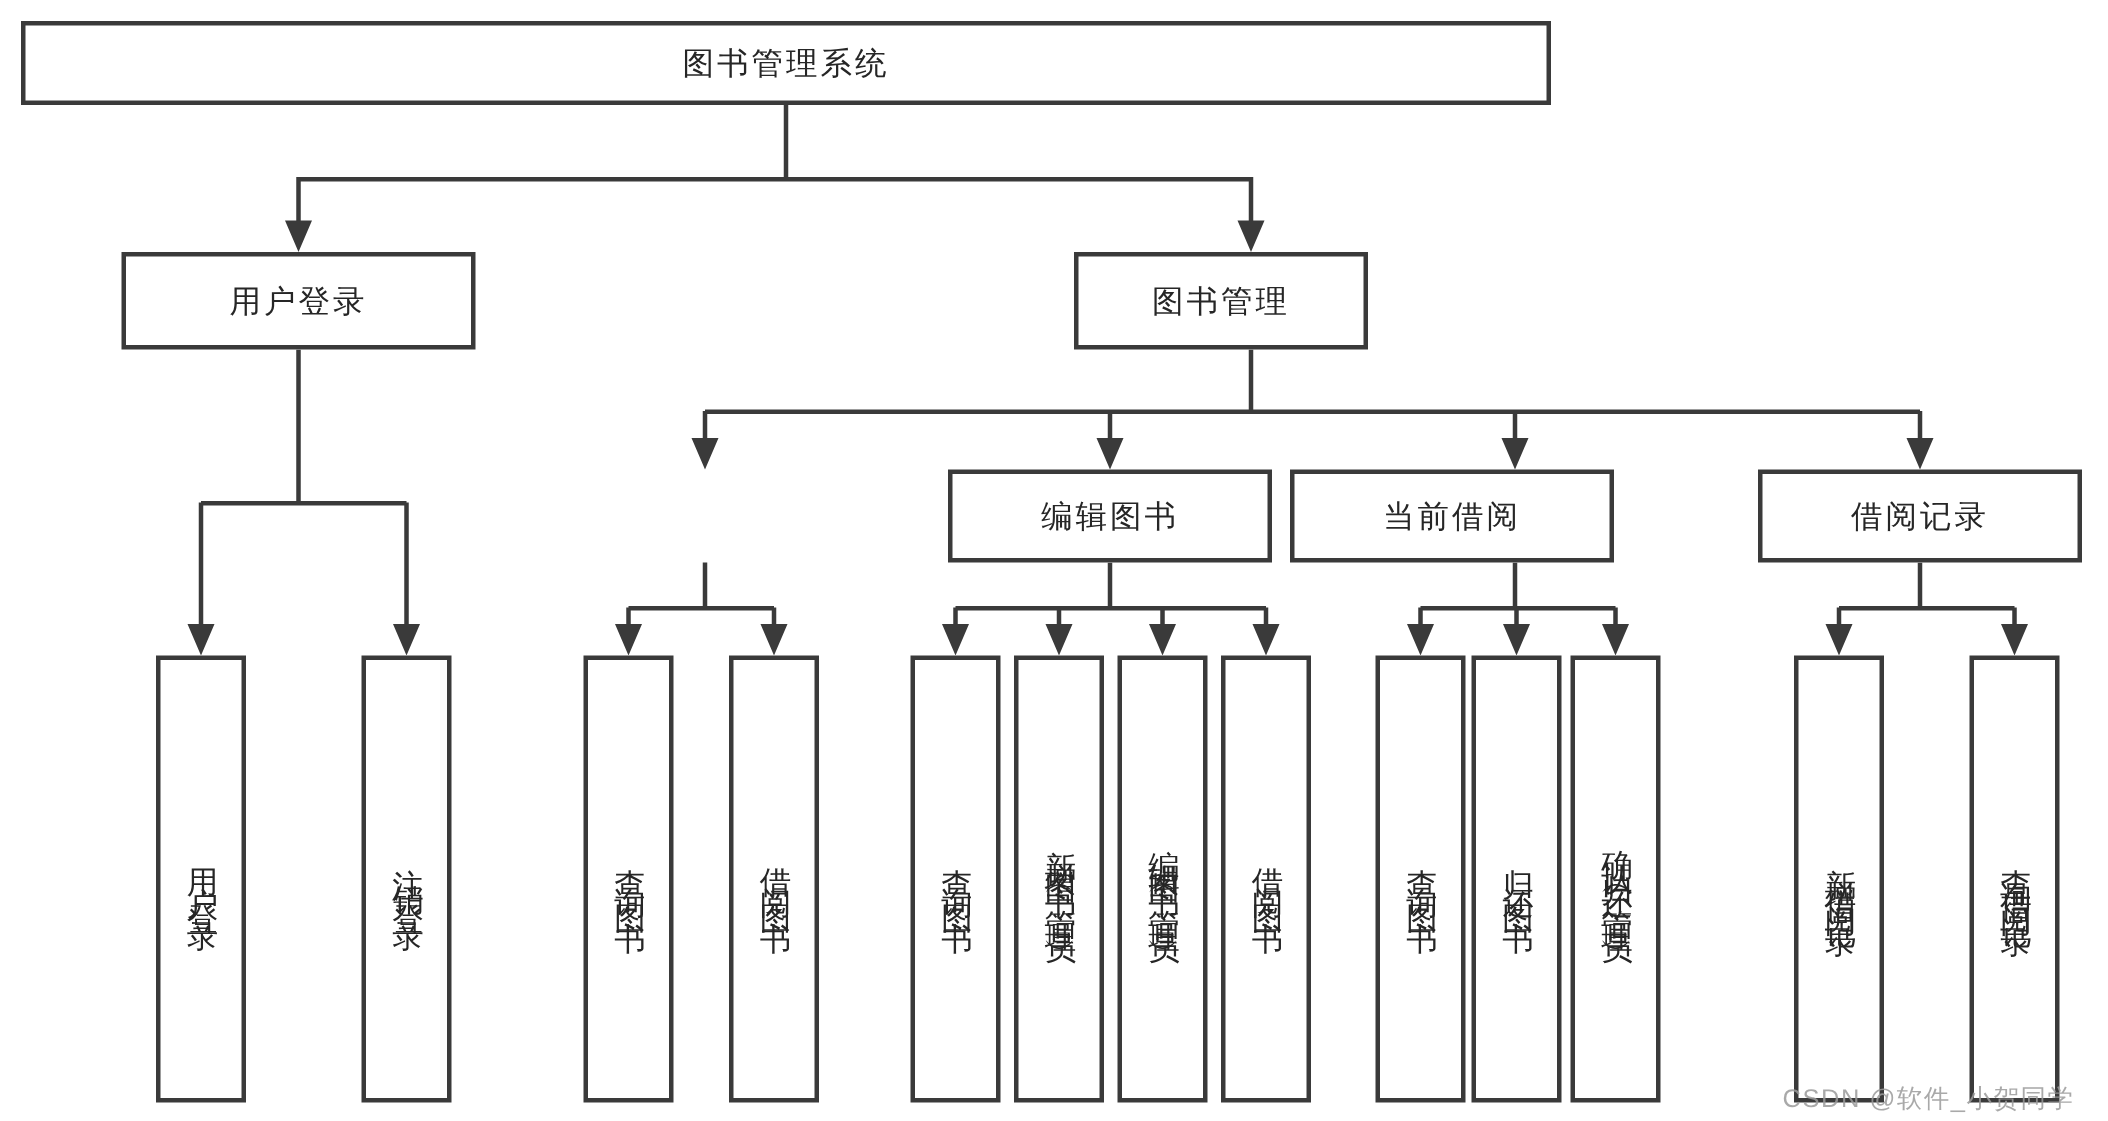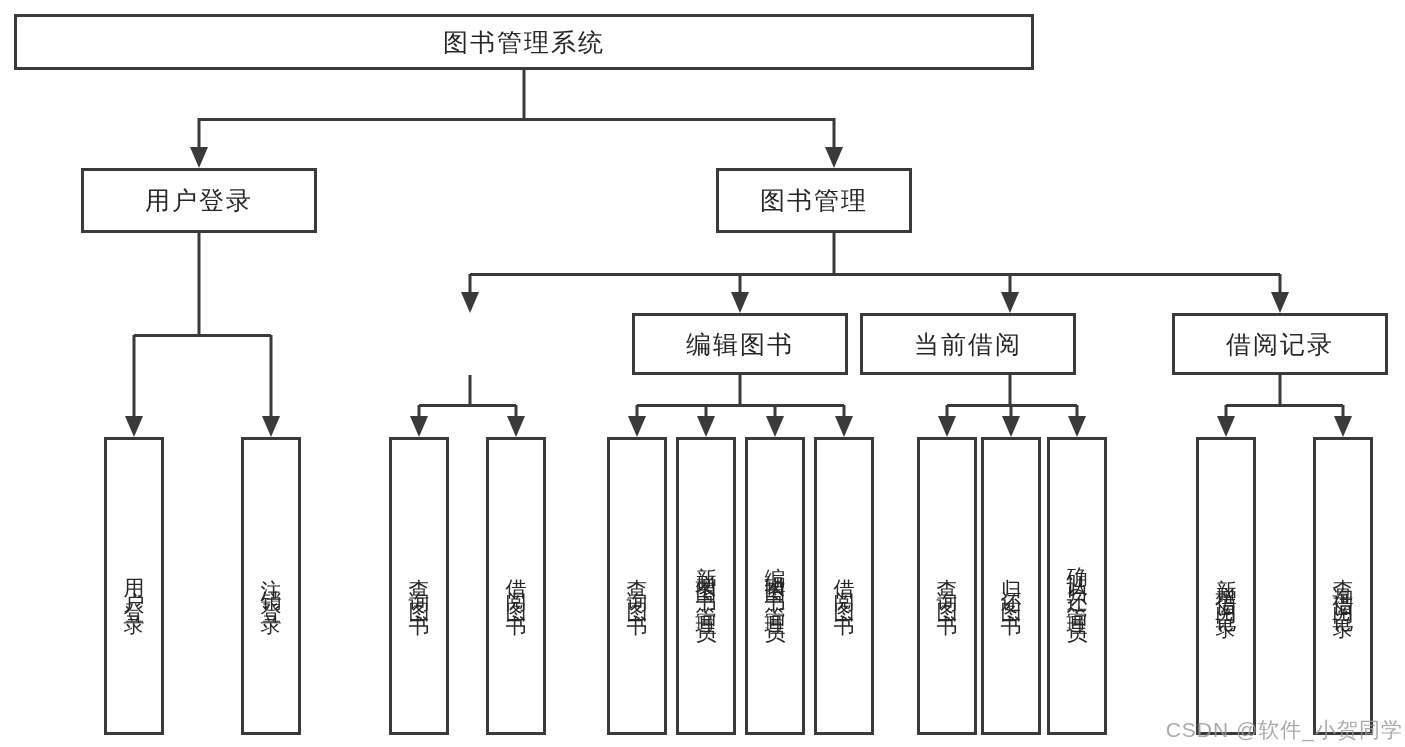--- a/index.html
+++ b/index.html
@@ -16,21 +16,21 @@
   .node{
     position:absolute;
     box-sizing:border-box;
     background:#ffffff;
     border:3px solid #3a3a3a;
     display:flex;align-items:center;justify-content:center;
     color:#262626;
     z-index:1;
   }
   .node .lbl{
-    font-size:25px;
+    font-size:21px;
     letter-spacing:2px;
     white-space:nowrap;
   }
   .leaf .lbl{
     writing-mode:vertical-rl;
     text-orientation:mixed;
     font-size:21px;
     letter-spacing:12px;
     white-space:nowrap;
   }
@@ -49,23 +49,23 @@
   
   .leaf{top:437px;width:60px;height:298px;}
   .lf-1{left:104px;}  .lf-2{left:241px;}
   .lf-3{left:389px;}  .lf-4{left:486px;}
   .lf-5{left:607px;}  .lf-6{left:676px;}
   .lf-7{left:745px;}  .lf-8{left:814px;}
   .lf-9{left:917px;}  .lf-10{left:981px;} .lf-11{left:1047px;}
   .lf-12{left:1196px;} .lf-13{left:1313px;}
   .watermark{
     position:absolute;
-    right:2px;bottom:3px;
+    right:22px;bottom:3px;
     z-index:5;
-    font-size:21px;
+    font-size:17px;
     letter-spacing:1px;
     color:#9b9b9b;
     opacity:.85;
     white-space:nowrap;
   }
 </style>
 </head>
 <body>
 
 <div class="stage">

